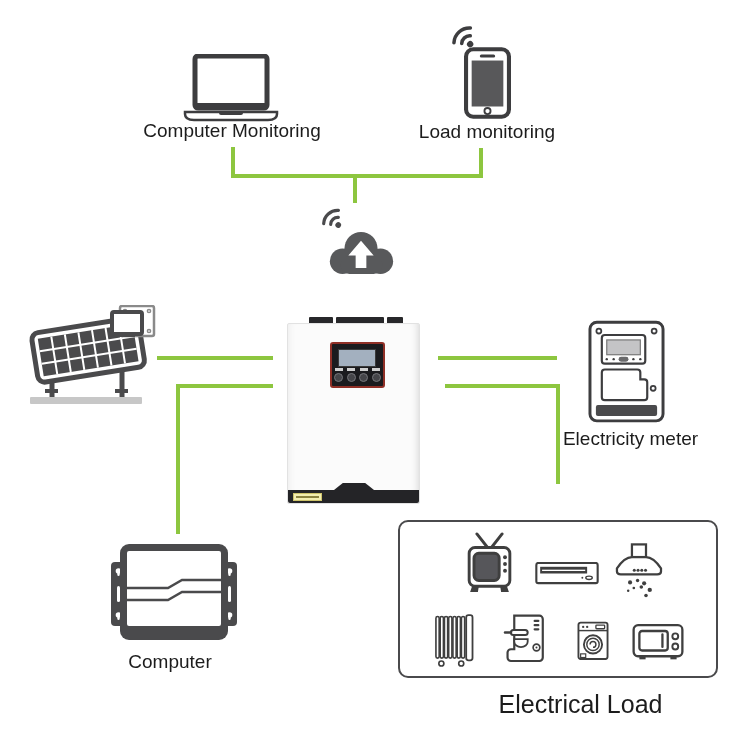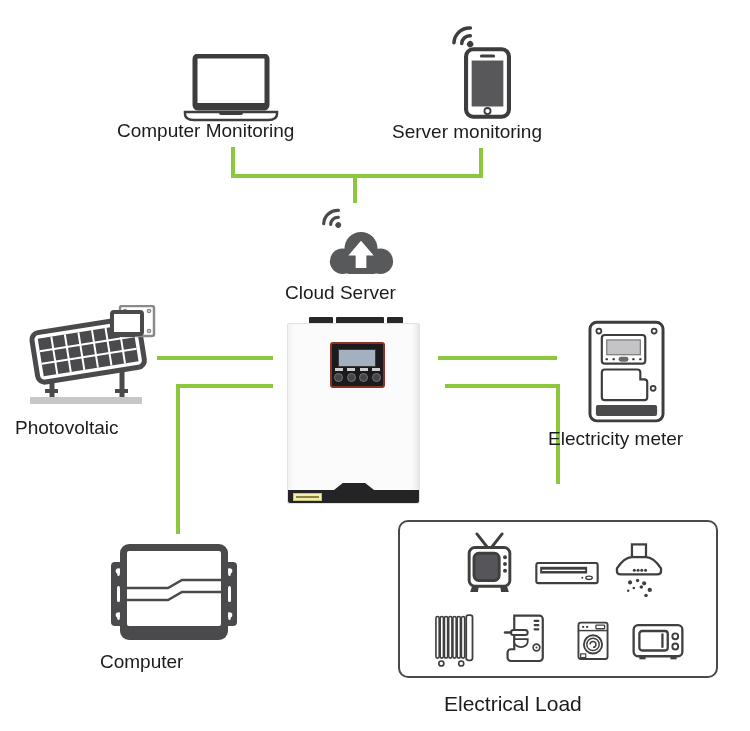--- a/index.html
+++ b/index.html
@@ -2,21 +2,21 @@
 <html><head>
 <meta charset="utf-8">
 <style>
   html,body{margin:0;padding:0;background:#fff;}
   .canvas{
     position:relative;width:750px;height:731px;background:#fff;overflow:hidden;
     font-family:"Liberation Sans", sans-serif;color:#1c1c1c;
   }
   .abs{position:absolute;}
   .label{
-    position:absolute;font-size:19px;line-height:24px;color:#1c1c1c;
+    position:absolute;text-align:center;font-size:19px;line-height:24px;color:#1c1c1c;
   }
   .line{position:absolute;background:#8dc63f;}
   svg{display:block;width:100%;height:100%;}
 
   
   .laptop   {left:183px;top:54px;width:96px;height:68px;}
   .phonewifi{left:450px;top:22px;width:32px;height:30px;}
   .phone    {left:464px;top:47px;width:47px;height:72px;}
   .cloudwifi{left:320px;top:205px;width:29px;height:27px;}
   .cloud    {left:324px;top:226px;width:74px;height:51px;}
@@ -24,21 +24,21 @@
   .meter    {left:588px;top:320px;width:77px;height:105px;}
   .battery  {left:110px;top:542px;width:128px;height:104px;}
 
   
   .lbl-computer{left:117px;top:119px;width:230px;}
   .lbl-phone   {left:392px;top:120px;width:190px;}
   .lbl-cloud   {left:285px;top:281px;width:150px;}
   .lbl-pv      {left:15px;top:412px;width:150px;line-height:31px;}
   .lbl-meter   {left:548px;top:427px;width:165px;}
   .lbl-battery {left:100px;top:650px;width:140px;}
-  .lbl-load    {left:444px;top:692px;width:185px;font-size:21px;}
+  .lbl-load    {left:488px;top:692px;width:185px;font-size:25px;}
 
   
   .ln-comp-v {left:231px;top:147px;width:4px;height:31px;}
   .ln-top-h  {left:231px;top:174px;width:252px;height:4px;}
   .ln-phone-v{left:479px;top:148px;width:4px;height:30px;}
   .ln-cloud-v{left:353px;top:178px;width:4px;height:25px;}
   .ln-pv-inv {left:157px;top:356px;width:116px;height:4px;}
   .ln-bat-h  {left:176px;top:384px;width:97px;height:4px;}
   .ln-bat-v  {left:176px;top:384px;width:4px;height:150px;}
   .ln-met-h  {left:438px;top:356px;width:119px;height:4px;}
@@ -115,21 +115,21 @@
     </svg>
   </div>
   <div class="abs phone">
     <svg viewBox="0 0 46 70">
       <rect x="2" y="2" width="42" height="66" rx="7" fill="#fff" stroke="#3d3d3f" stroke-width="4"></rect>
       <path d="M17 8.5 H29" stroke="#3d3d3f" stroke-width="3" stroke-linecap="round"></path>
       <rect x="7.5" y="13" width="31" height="45" fill="#58585a"></rect>
       <circle cx="23" cy="62.5" r="3" fill="#fff" stroke="#3d3d3f" stroke-width="1.8"></circle>
     </svg>
   </div>
-  <div class="label lbl-phone">Server monitoring</div>
+  <div class="label lbl-phone">Load monitoring</div>
 
   <div class="abs cloudwifi">
     <svg viewBox="0 0 36 34">
       <g transform="rotate(-42 18 20)">
         <g stroke="#4a4a4c" fill="none" stroke-width="4" stroke-linecap="round">
           <path d="M11.5 20 A 9 9 0 0 1 24.5 20"></path>
           <path d="M5.5 13.5 A 17.5 17.5 0 0 1 30.5 13.5"></path>
         </g>
         <circle cx="18" cy="27" r="3.6" fill="#4a4a4c"></circle>
       </g>
@@ -139,21 +139,20 @@
     <svg viewBox="0 0 76 52">
       <g fill="#58595b">
         <circle cx="19" cy="36" r="13"></circle>
         <circle cx="38" cy="23" r="17"></circle>
         <circle cx="58" cy="36" r="13"></circle>
         <rect x="17" y="31" width="43" height="18" rx="9"></rect>
       </g>
       <path d="M38 15 L51 30 H43.5 V43 H32.5 V30 H25 Z" fill="#fff"></path>
     </svg>
   </div>
-  <div class="label lbl-cloud">Cloud Server</div>
 
   <div class="abs solar">
     <svg viewBox="0 0 132 102">
       <rect x="2" y="92" width="112" height="7" rx="1" fill="#c7c7c7"></rect>
       <g stroke="#4a4a4c" stroke-width="5" fill="none">
         <path d="M24 62 V92 M94 54 V92"></path>
         <path d="M17 86 h13 M87 86 h13" stroke-width="4"></path>
       </g>
       <g transform="rotate(-9 60 44)">
         <rect x="6" y="20" width="108" height="50" rx="7" fill="#fff" stroke="#4a4a4c" stroke-width="5"></rect>
@@ -168,21 +167,20 @@
         <circle cx="97" cy="6" r="1.6"></circle>
           <circle cx="121" cy="6" r="1.6"></circle>
         <circle cx="97" cy="26" r="1.6"></circle>
           <circle cx="121" cy="26" r="1.6"></circle>
       </g>
       <rect x="84" y="7" width="30" height="22" rx="2" fill="#fff" stroke="#4a4a4c" stroke-width="4"></rect>
       <rect x="89" y="29" width="18" height="3" fill="#4a4a4c"></rect>
     </svg>
   </div>
   <div class="label lbl-pv">
-    <div>Photovoltaic</div>
     <div style="height:7px"></div>
   </div>
 
   <div class="abs inverter">
     <div class="inv-strip l"></div>
     <div class="inv-strip m"></div>
     <div class="inv-strip r"></div>
     <div class="inv-body">
       <div class="inv-panel">
         <div class="inv-lcd"></div>

